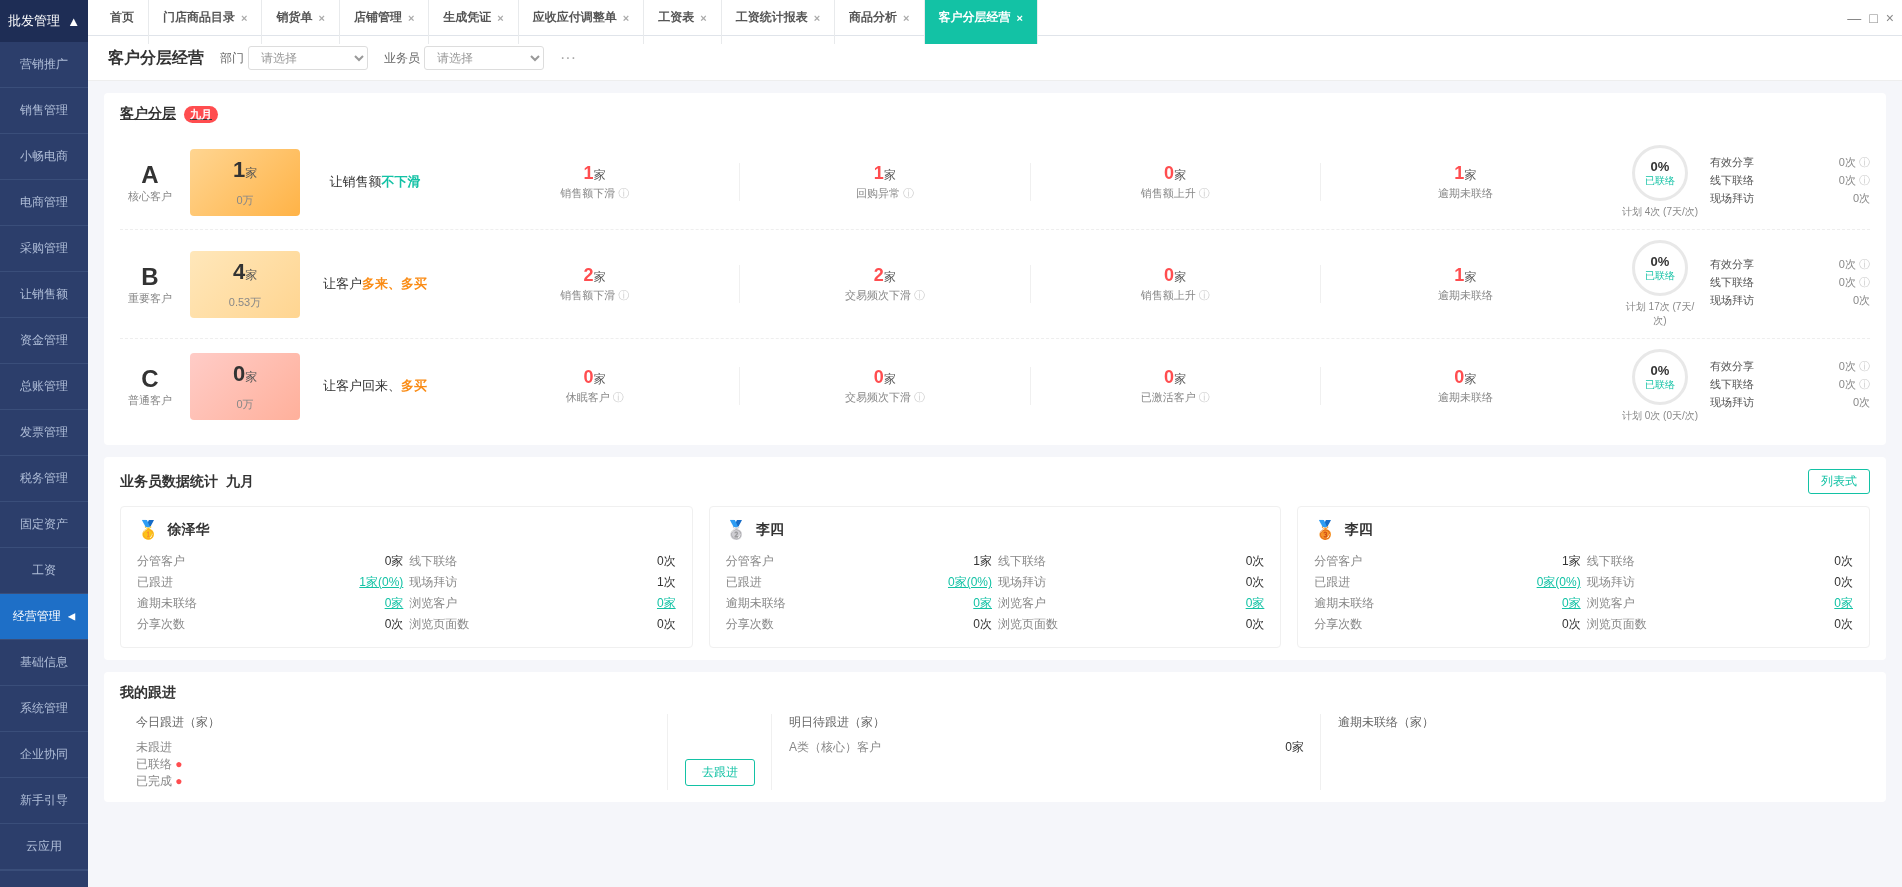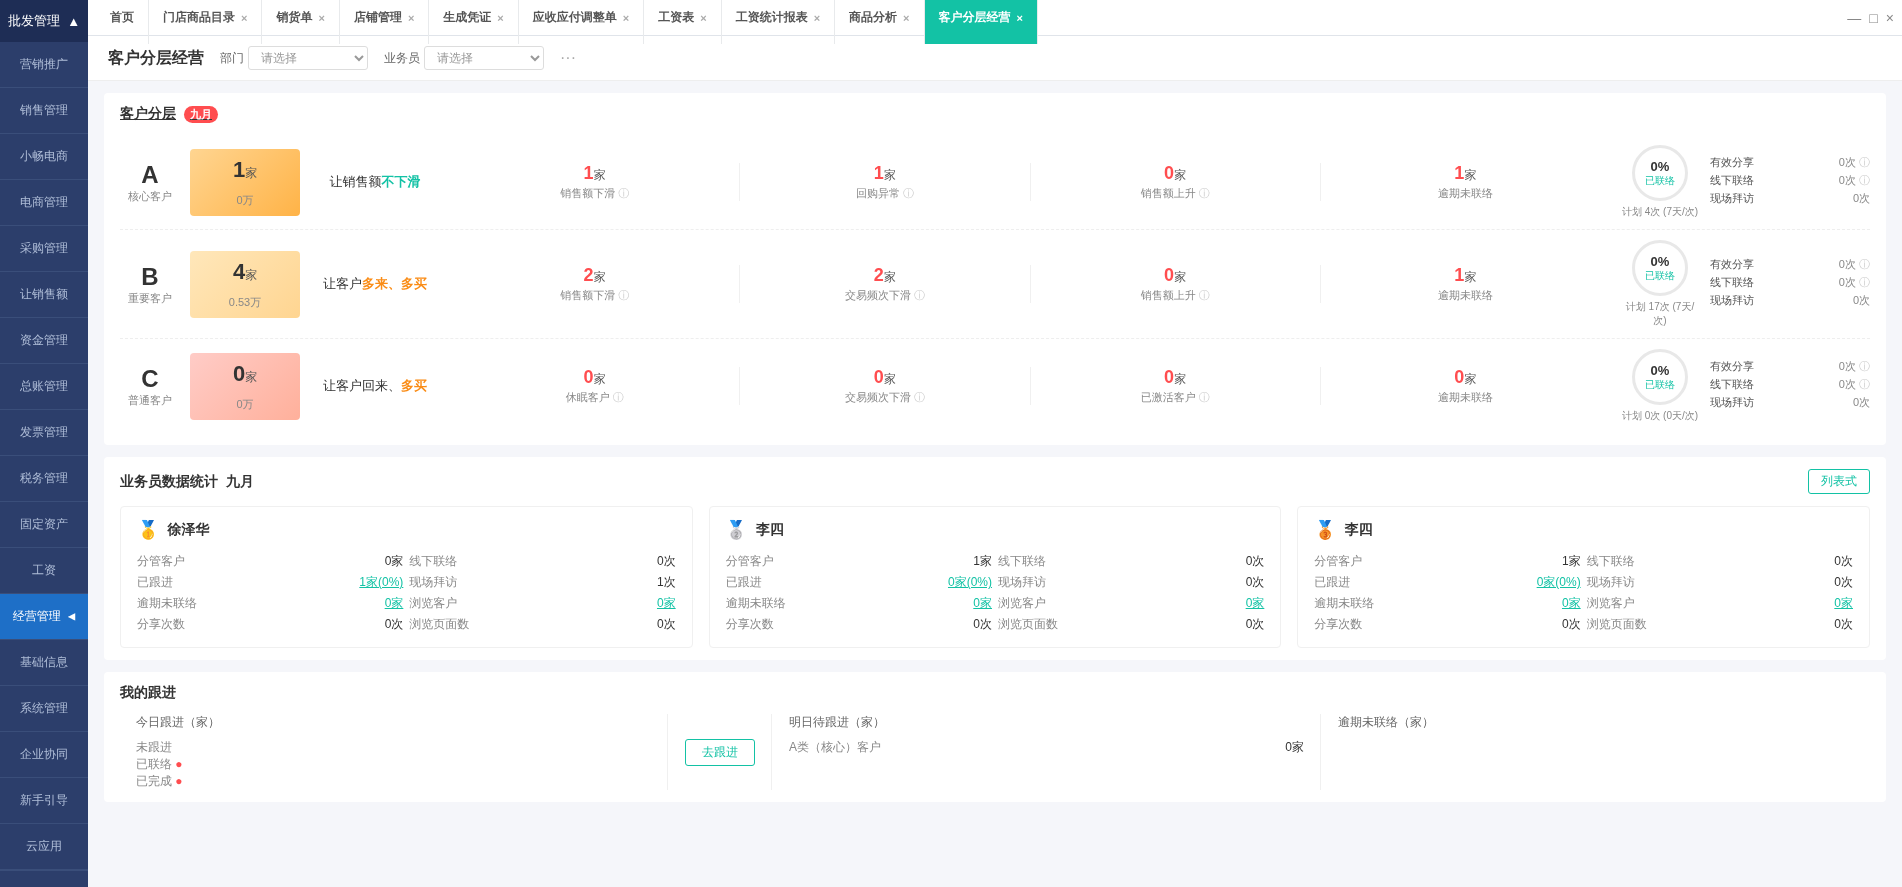--- a/index.html
+++ b/index.html
@@ -801,21 +801,21 @@
       <div class="follow-title">我的跟进</div>
       <div style="display:grid;grid-template-columns:1fr auto 1fr 1fr;gap:1px;">
 
         <div style="padding:0 16px;border-right:1px solid #f0f0f0;">
           <div style="font-size:12px;color:#666;margin-bottom:8px;">今日跟进（家）</div>
           <div style="font-size:12px;color:#888;">未跟进</div>
           <div style="font-size:12px;color:#888;">已联络 <span style="color:#ff4d4f;">●</span></div>
           <div style="font-size:12px;color:#888;">已完成 <span style="color:#ff4d4f;">●</span></div>
         </div>
 
-        <div style="display:flex;align-items:center;padding:4px 16px;border-right:1px solid #f0f0f0;">
+        <div style="display:flex;align-items:flex-end;padding:4px 16px;border-right:1px solid #f0f0f0;">
           <button class="go-follow-btn">去跟进</button>
         </div>
 
         <div style="padding:0 16px;border-right:1px solid #f0f0f0;">
           <div style="font-size:12px;color:#666;margin-bottom:8px;">明日待跟进（家）</div>
           <div style="font-size:12px;display:flex;justify-content:space-between;">
             <span style="color:#888;">A类（核心）客户</span>
             <span style="color:#333;">0家</span>
           </div>
         </div>

